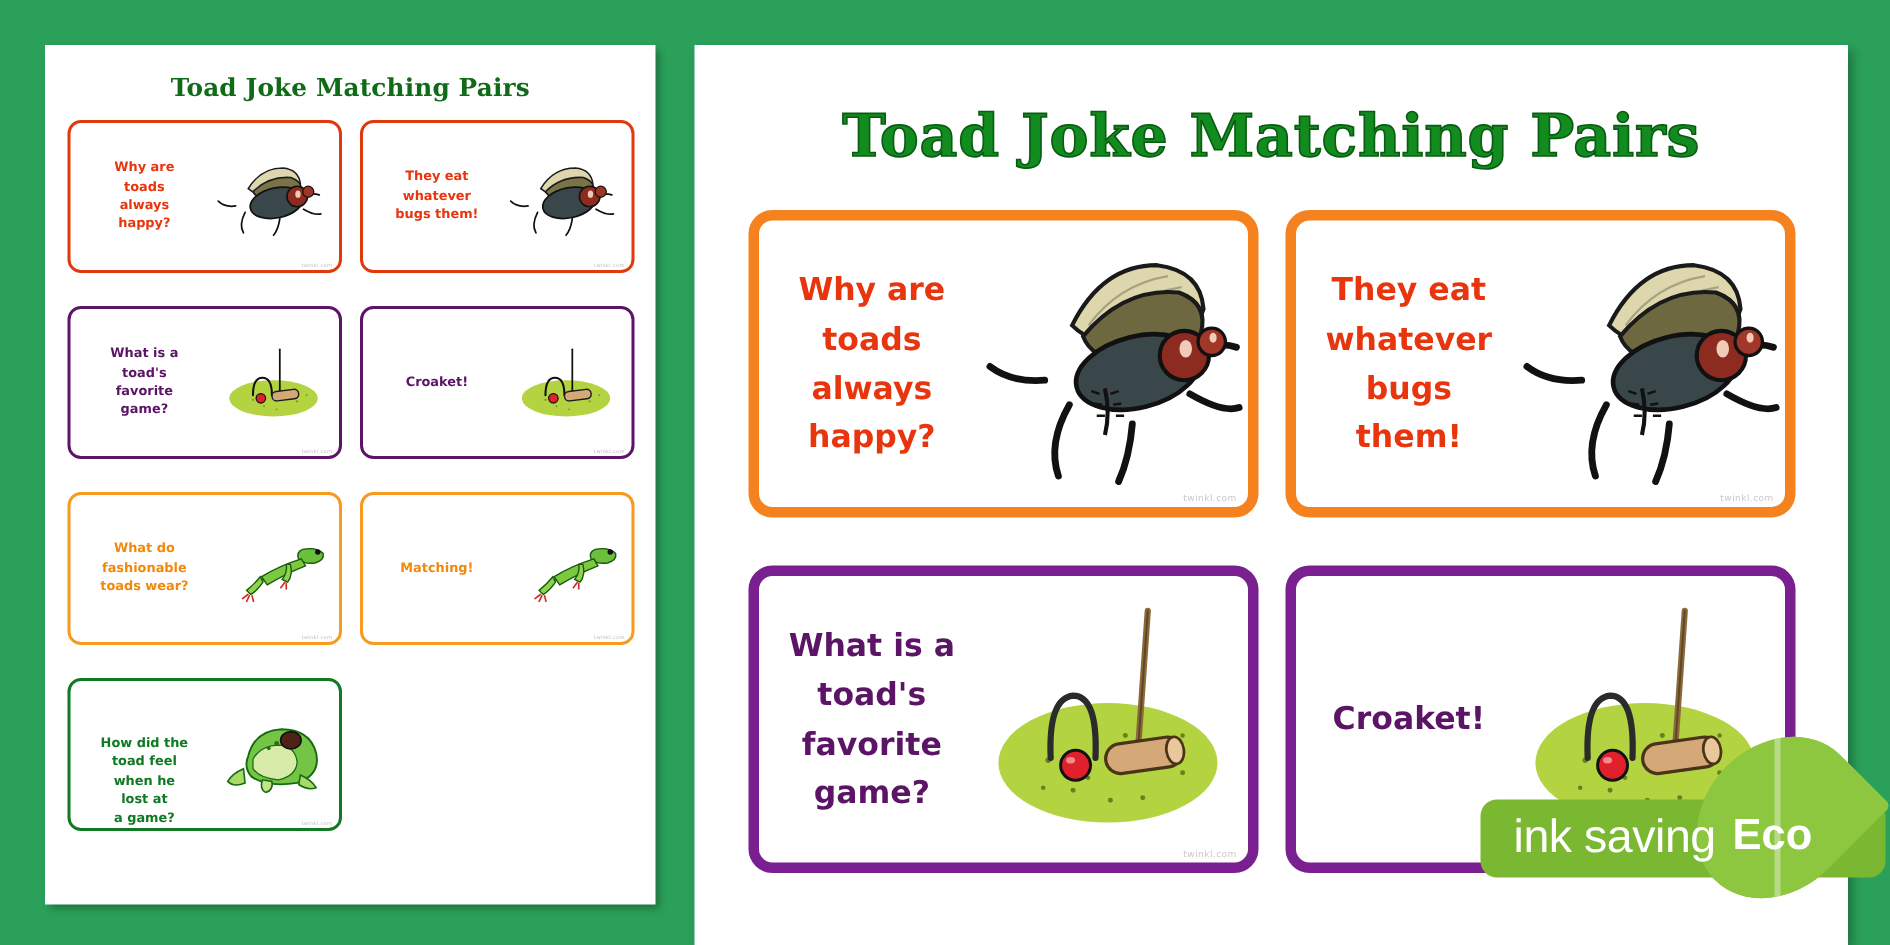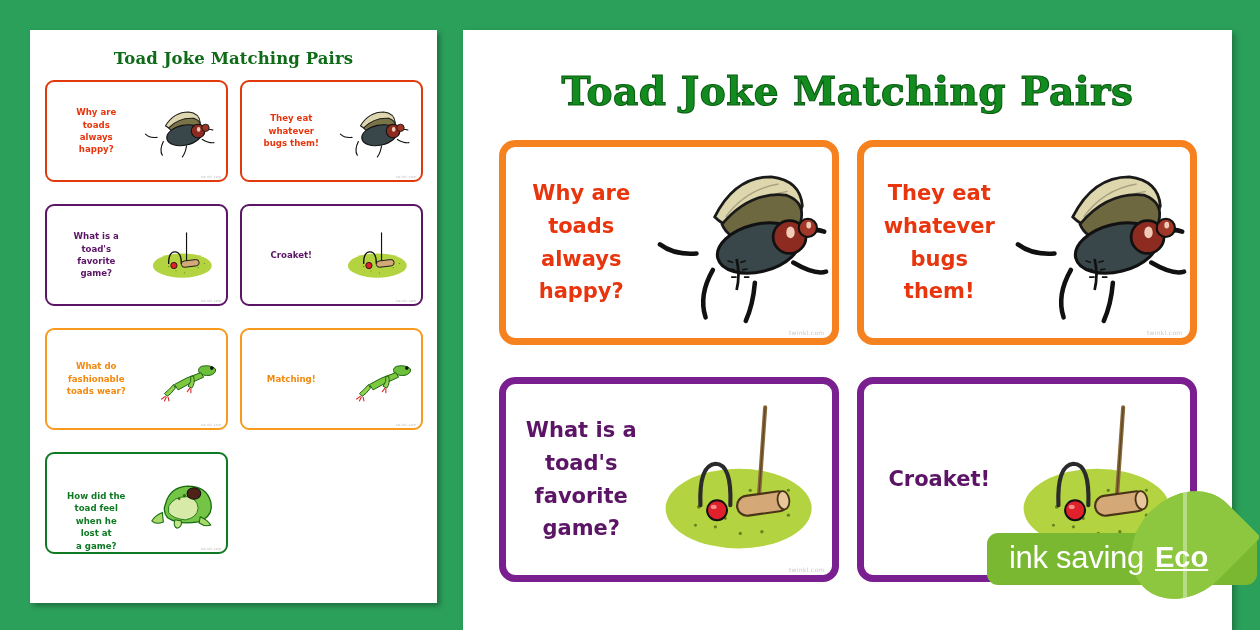--- a/index.html
+++ b/index.html
@@ -166,21 +166,20 @@
     color: #ffffff;
     letter-spacing: -0.3px;
   }
   .eco-word {
     position: absolute;
     left: 168px; top: 13px;
     font-family: "Liberation Sans", sans-serif;
     font-weight: bold;
     font-size: 29px;
     color: #ffffff;
-    text-decoration: underline;
   }
 
   
   svg.art { display:block; }
 </style>
 </head>
 <body>
 
 <div class="stage">
 

